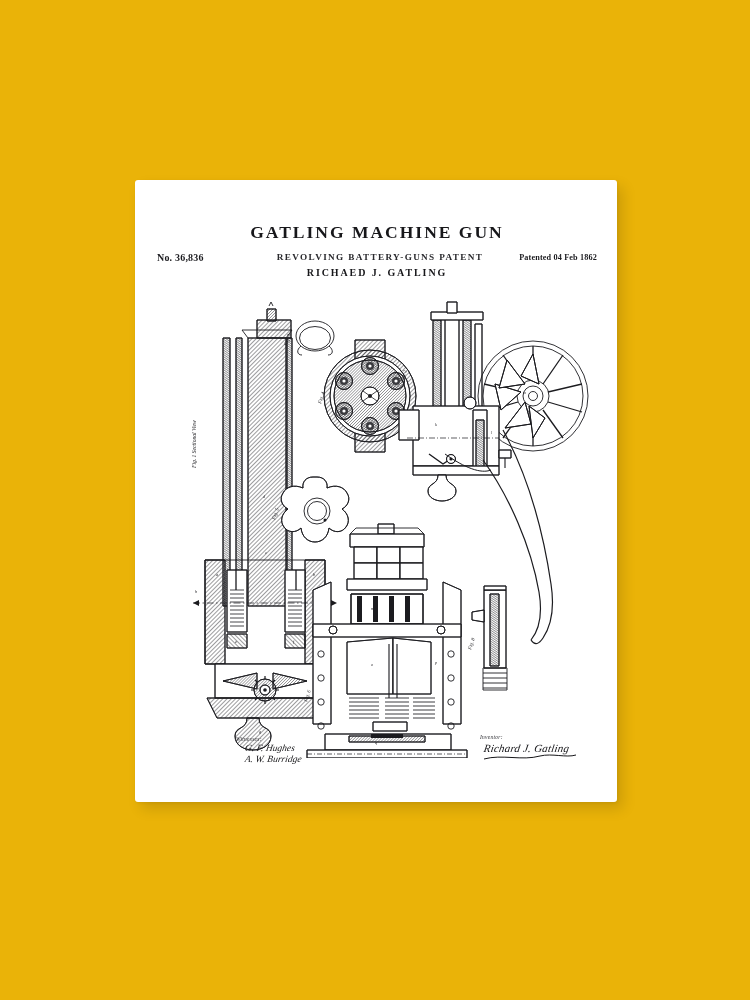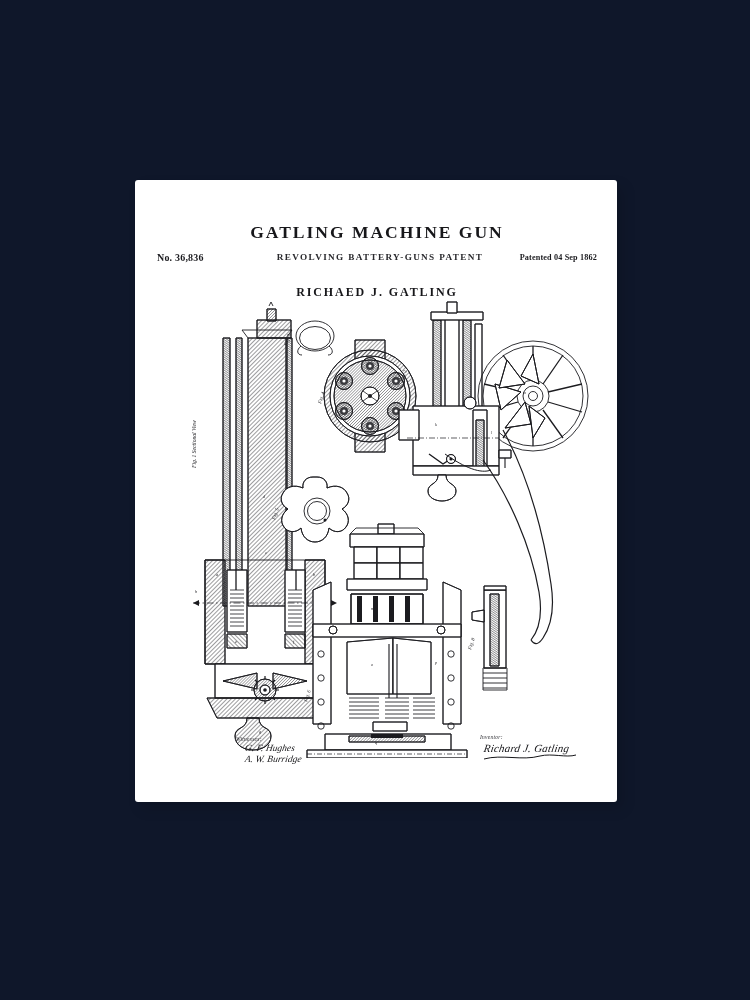--- a/index.html
+++ b/index.html
@@ -11,21 +11,21 @@
   }
   body {
     background: #f4f4f4;
     font-family: "Liberation Serif", serif;
   }
 
   #stage {
     position: relative;
     width: 750px;
     height: 1000px;
-    background: #0f172a;
+    background: #eab308;
   }
 
   
   #poster {
     position: absolute;
     left: 135px;
     top: 180px;
     width: 482px;
     height: 622px;
     background: #ffffff;
@@ -80,22 +80,22 @@
     position: absolute;
     right: 20px;
     top: 0;
     font-size: 8.2px;
     font-weight: bold;
     letter-spacing: 0.15px;
     color: #1b1b1f;
     line-height: 13px;
   }
   #inventor-name {
-    margin-top: 22px;
-    font-size: 12px;
+    margin-top: 4px;
+    font-size: 10px;
     font-weight: bold;
     letter-spacing: 1.9px;
     color: #17171a;
     line-height: 1;
     padding-left: 2px;
   }
 
   
   #drawing-area {
     position: absolute;
@@ -145,21 +145,21 @@
 
   <div id="poster">
 
     <div id="header-block">
 
       <div id="main-title">GATLING MACHINE GUN</div>
 
       <div id="subtitle-row">
         <div id="patent-number">No. 36,836</div>
         <div id="subtitle">REVOLVING BATTERY-GUNS PATENT</div>
-        <div id="patent-date">Patented 04 Sep 1862</div>
+        <div id="patent-date">Patented 04 Feb 1862</div>
       </div>
 
       <div id="inventor-name">RICHAED J. GATLING</div>
     </div>
 
     <div id="drawing-area">
       <svg id="drawing-svg" width="482" height="460" viewBox="0 0 482 460">
         <defs>
 
           <pattern id="hatch" width="3" height="3" patternUnits="userSpaceOnUse" patternTransform="rotate(45)">

